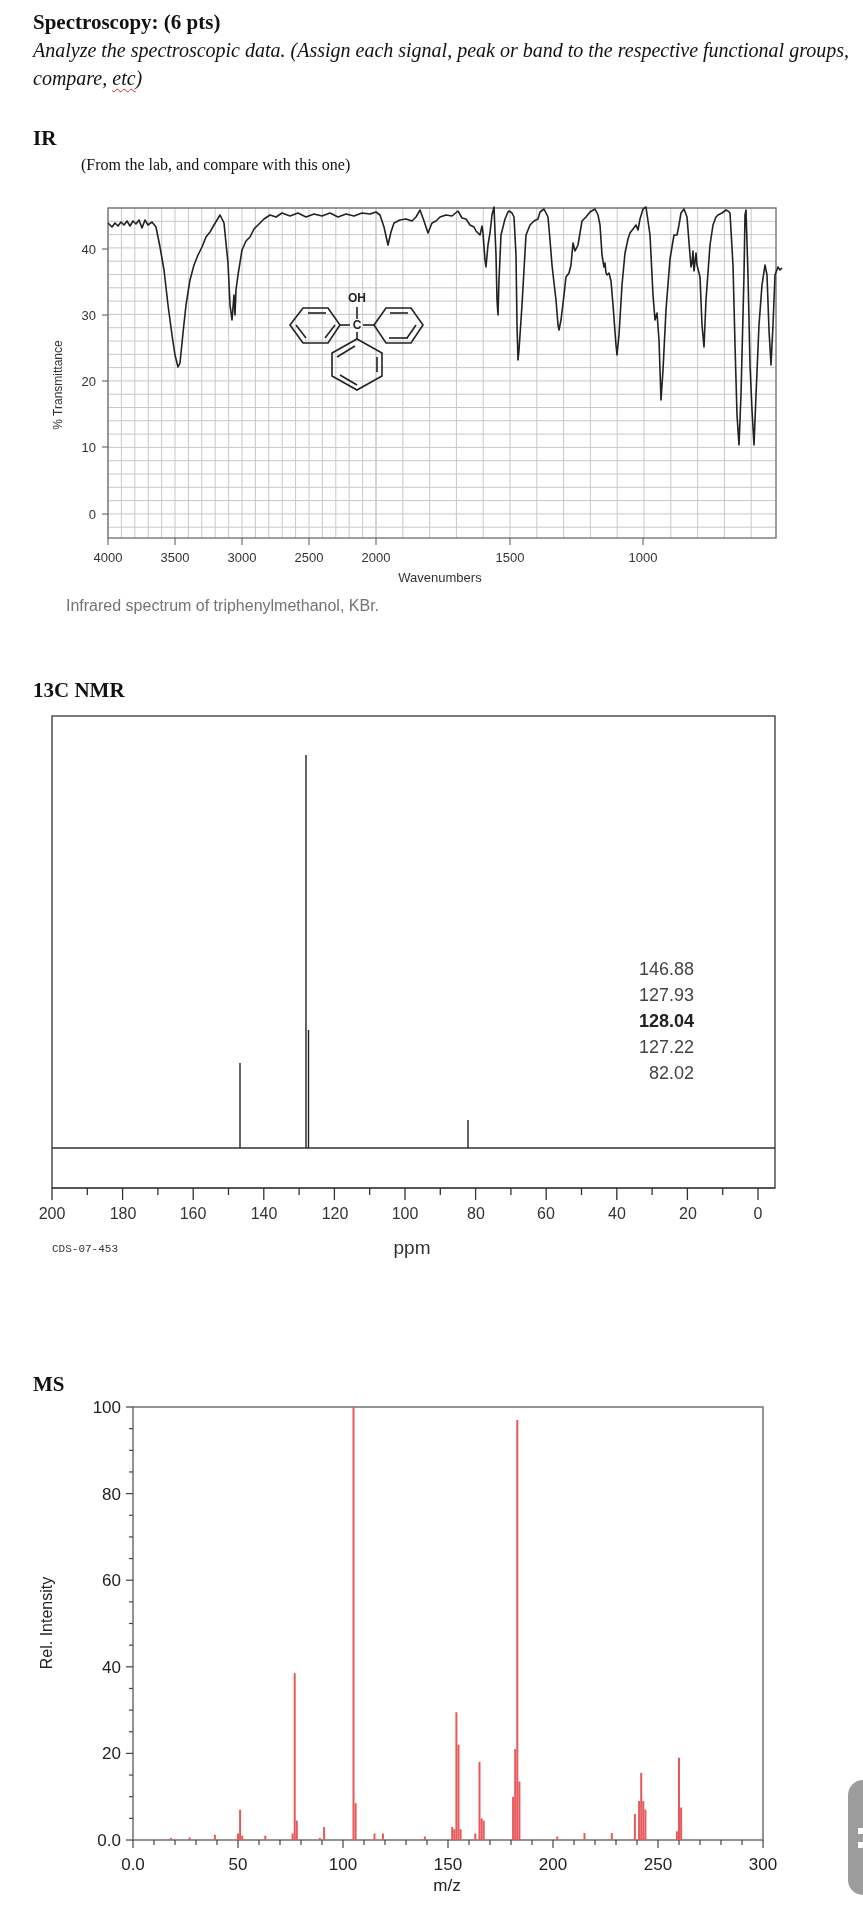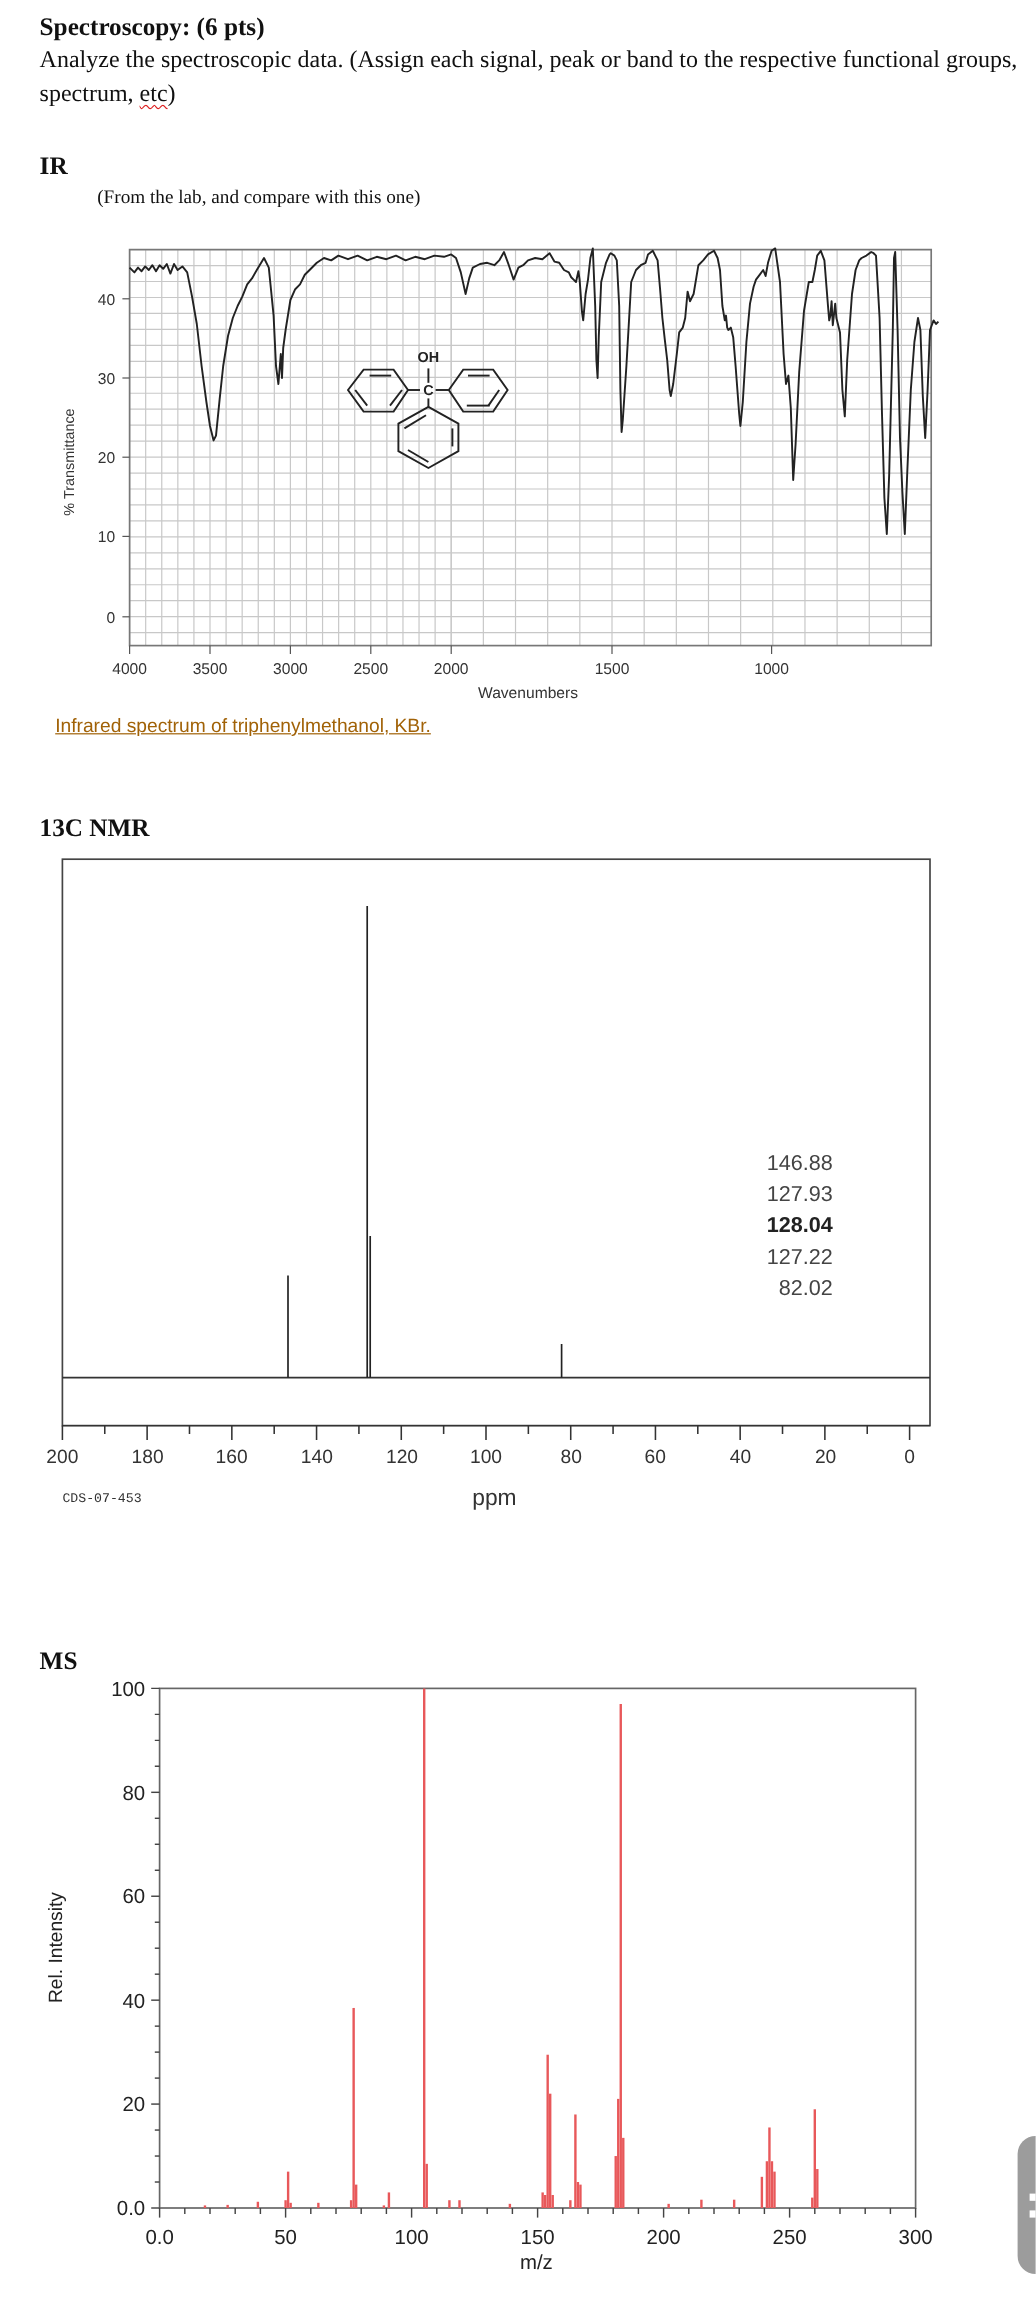--- a/index.html
+++ b/index.html
@@ -1,33 +1,33 @@
 <!DOCTYPE html>
 <html><head>
 <meta charset="utf-8">
 <style>
   html,body{margin:0;padding:0;background:#fff;}
   body{width:863px;height:1920px;position:relative;overflow:hidden;font-family:"Liberation Serif",serif;color:#111;}
   .abs{position:absolute;}
   .h-title{left:33px;top:10px;font-size:21px;font-weight:bold;}
-  .p-text{left:33px;font-size:20px;line-height:28px;width:830px;}
+  .p-text{left:33px;font-size:20px;line-height:28px;width:830px;font-style:italic;}
   .squig{text-decoration:underline wavy #d22;text-decoration-thickness:1px;text-underline-offset:3px;}
   .sec{left:33px;font-size:21px;font-weight:bold;}
   .sub{left:33px;font-size:16px;margin-left:48px;}
   svg text{font-family:"Liberation Sans",sans-serif;}
   .mono{font-family:"Liberation Mono",monospace;}
   .scroll-handle{position:absolute;left:848px;top:1780px;width:30px;height:115px;border-radius:18px;background:#9c9c9c;}
   .scroll-handle i{position:absolute;left:10px;width:6px;height:6px;background:#fff;}
 </style>
 </head>
 <body>
 
 <div class="abs h-title">Spectroscopy: (6 pts)</div>
 <div class="abs p-text" style="top:36px;">Analyze the spectroscopic data. (Assign each signal, peak or band to the respective functional groups,</div>
-<div class="abs p-text" style="top:64px;"><span>spectrum, </span><span class="squig">etc</span><span>)</span></div>
+<div class="abs p-text" style="top:64px;"><span>compare, </span><span class="squig">etc</span><span>)</span></div>
 
 <div class="abs sec" style="top:126px;text-align:center;">IR</div>
 <div class="abs sub" style="top:156px;">(From the lab, and compare with this one)</div>
 
 <svg class="abs" style="left:0;top:195px;" width="863" height="430">
   <g id="ir-grid" stroke="#c8c8c8" stroke-width="1">
       <line x1="108" y1="13" x2="776" y2="13"></line>
       <line x1="108" y1="26.3" x2="776" y2="26.3"></line>
       <line x1="108" y1="39.6" x2="776" y2="39.6"></line>
       <line x1="108" y1="52.900000000000006" x2="776" y2="52.900000000000006"></line>
@@ -151,21 +151,21 @@
     <line x1="357" y1="124" x2="357" y2="112"></line>
     <line x1="357" y1="137" x2="357" y2="144"></line>
     <polygon points="357,144 382,158 382,181 357,195 332,181 332,158"></polygon>
     <line x1="337" y1="162" x2="355" y2="151"></line>
       <line x1="377" y1="162" x2="377" y2="177"></line>
       <line x1="340" y1="180" x2="357" y2="190"></line>
   </g>
   <text x="357" y="107" font-size="12" font-weight="bold" fill="#222" text-anchor="middle">OH</text>
   <text x="357" y="134" font-size="12" font-weight="bold" fill="#222" text-anchor="middle">C</text>
 </svg>
-<div class="abs" style="left:46px;top:597px;font-family:'Liberation Sans',sans-serif;font-size:16px;color:#a16207;text-decoration:underline;">Infrared spectrum of triphenylmethanol, KBr.</div>
+<div class="abs" style="left:66px;top:597px;font-family:'Liberation Sans',sans-serif;font-size:16px;color:#737373;">Infrared spectrum of triphenylmethanol, KBr.</div>
 
 <div class="abs sec" style="top:678px;text-align:center;">13C NMR</div>
 <svg class="abs" style="left:0;top:705px;" width="863" height="570">
   <rect x="52" y="11" width="723" height="472" fill="none" stroke="#444" stroke-width="1.4"></rect>
   <line x1="52" y1="443" x2="775" y2="443" stroke="#333" stroke-width="1.3"></line>
 
   <g stroke="#222" stroke-width="1.4">
     <line x1="240" y1="443" x2="240" y2="358"></line>
     <line x1="306" y1="443" x2="306" y2="50"></line>
     <line x1="308.5" y1="443" x2="308.5" y2="325"></line>

